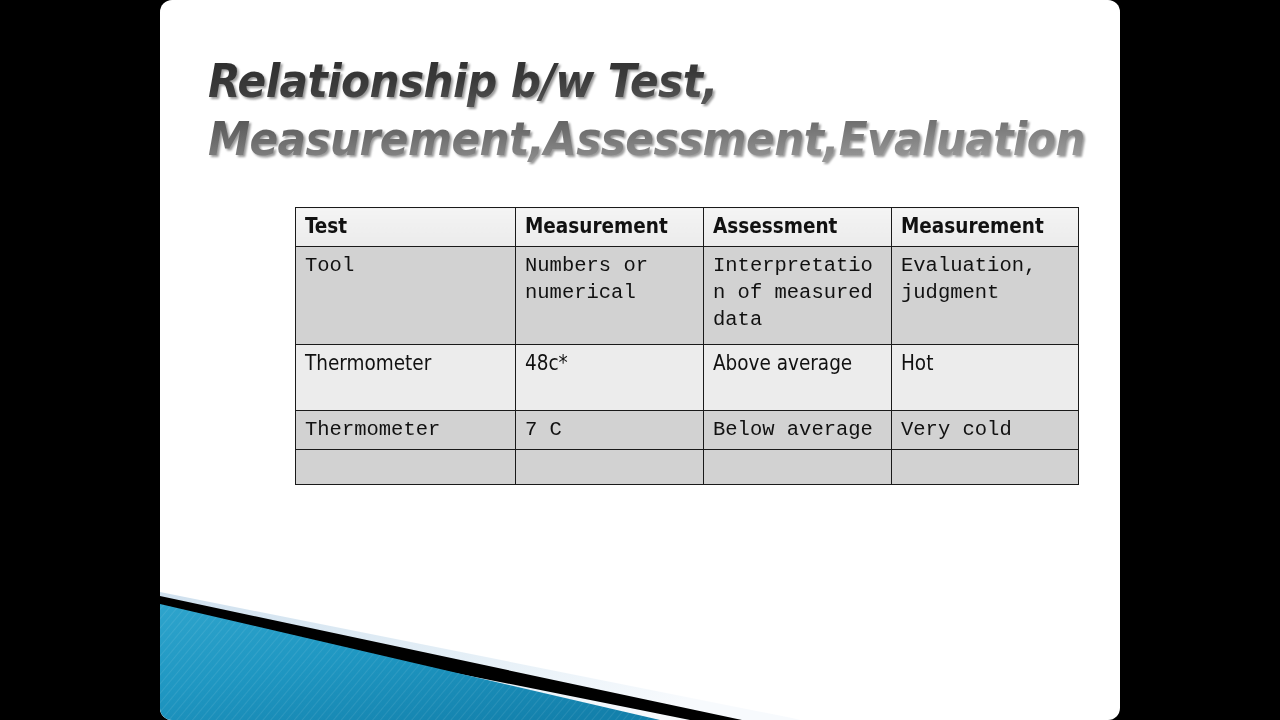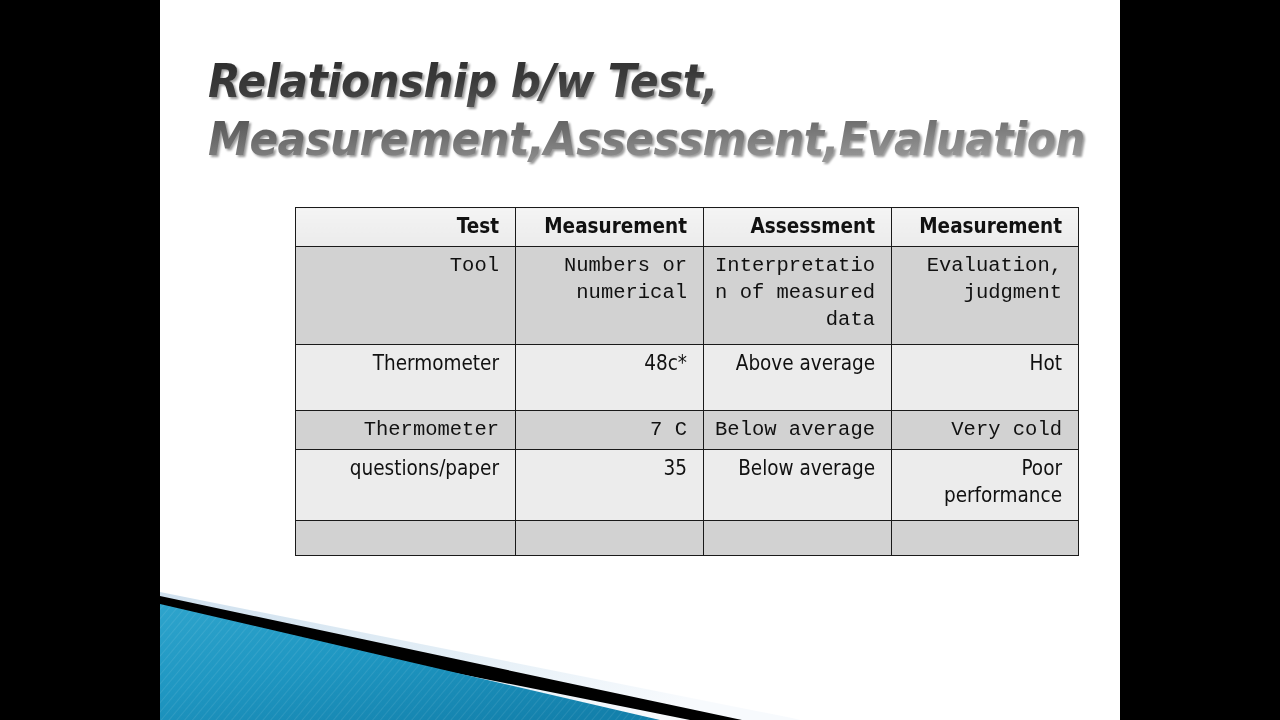--- a/index.html
+++ b/index.html
@@ -32,20 +32,21 @@
 
   
   #slide {
     position: absolute;
     left: 160px;
     top: 0;
     width: 960px;
     height: 720px;
     background: #ffffff;
     overflow: hidden;
+    border-radius: 12px;
   }
 
   
   #slide-title {
     position: absolute;
     left: 48px;
     top: 52px;
     width: 890px;
     font-family: "DejaVu Sans Condensed", "Liberation Sans Narrow", "Liberation Sans", sans-serif;
     font-size: 47px;
@@ -75,21 +76,21 @@
   }
   #comparison-table col.c1 { width: 220px; }
   #comparison-table col.c2 { width: 188px; }
   #comparison-table col.c3 { width: 188px; }
   #comparison-table col.c4 { width: 187px; }
 
   #comparison-table th,
   #comparison-table td {
     border: 1.6px solid #1a1a1a;
     padding: 5px 16px 6px 9px;
-    text-align: right;
+    text-align: left;
     vertical-align: top;
     color: #111111;
     line-height: 27px;
     word-wrap: break-word;
   }
   #comparison-table thead th {
     font-weight: bold;
     background: linear-gradient(180deg, #f4f4f4 0%, #ebebeb 100%);
     height: 26px;
   }
@@ -162,26 +163,20 @@
           <td>Thermometer</td>
           <td>48c*</td>
           <td>Above average</td>
           <td>Hot</td>
         </tr>
         <tr class="shade-dark r3">
           <td>Thermometer</td>
           <td>7 C</td>
           <td>Below average</td>
           <td>Very cold</td>
-        </tr>
-        <tr class="shade-light r4">
-          <td>questions/paper</td>
-          <td>35</td>
-          <td>Below average</td>
-          <td>Poor performance</td>
         </tr>
         <tr class="shade-dark r5">
           <td></td>
           <td></td>
           <td></td>
           <td></td>
         </tr>
       </tbody>
     </table>
 

